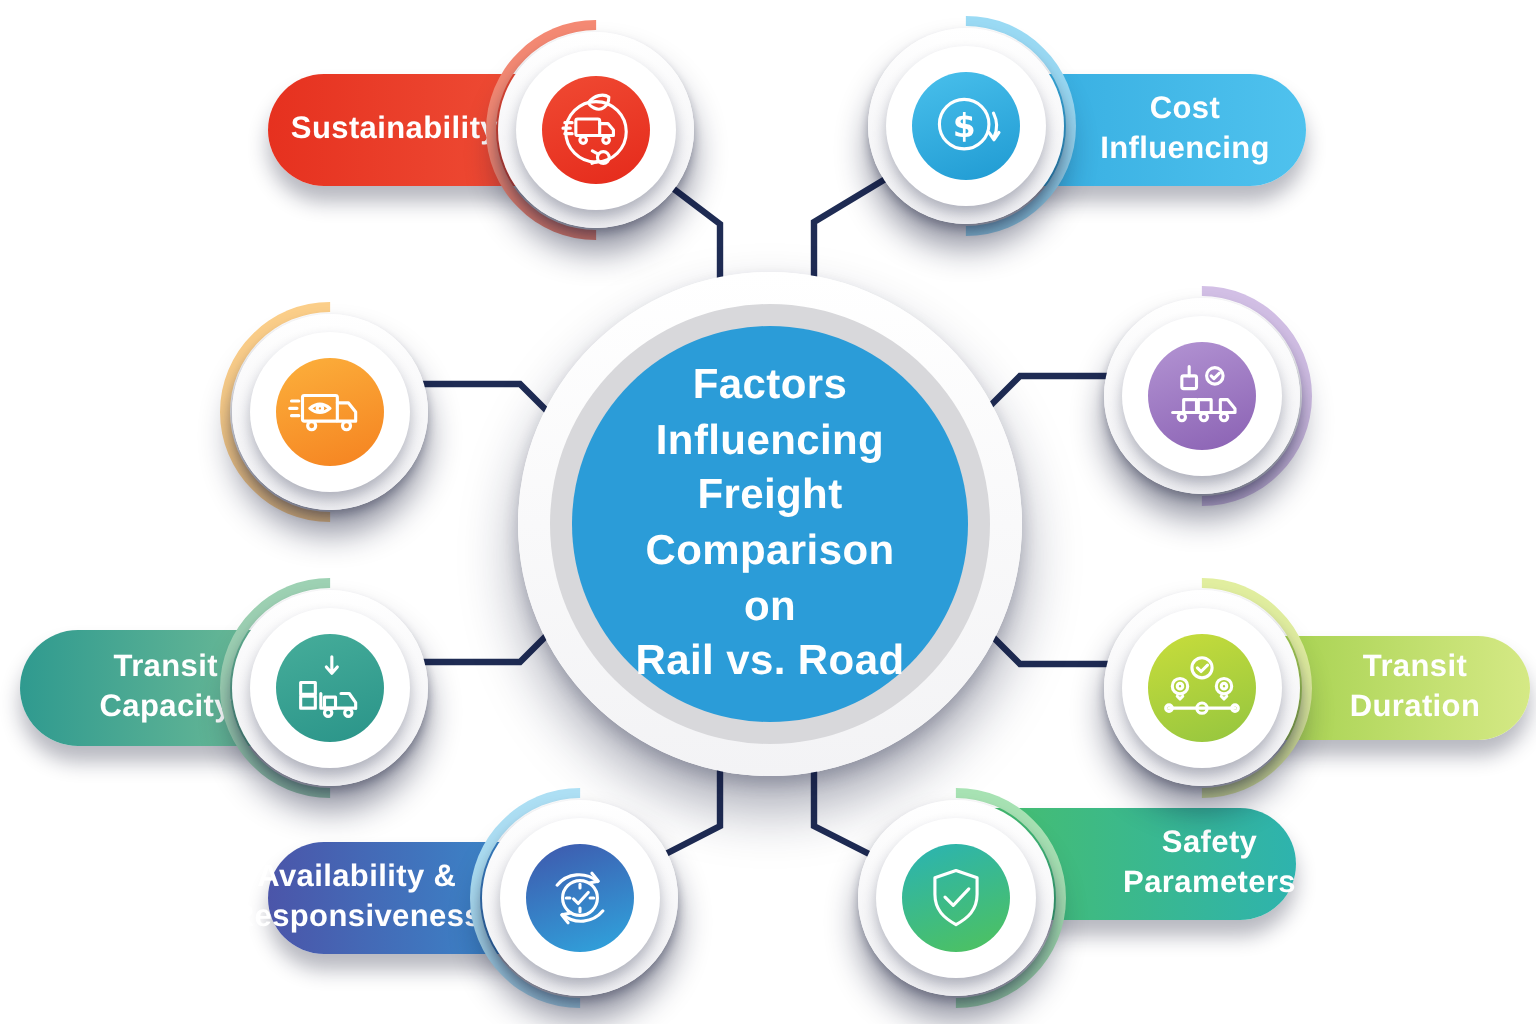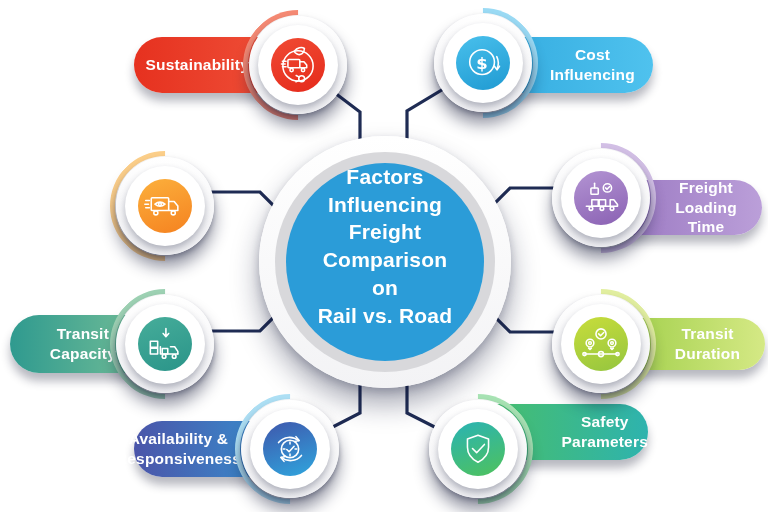--- a/index.html
+++ b/index.html
@@ -13,21 +13,21 @@
   
   .center{
     position:absolute;left:259px;top:136px;width:252px;height:252px;border-radius:50%;
     background:linear-gradient(180deg,#ffffff,#f3f3f5);
     box-shadow:0 16px 28px rgba(18,24,54,.38), 0 4px 8px rgba(18,24,54,.2);
     z-index:2;
   }
   .center-ring{position:absolute;inset:16px;border-radius:50%;background:#d8d8db;}
   .center-disc{
     position:absolute;inset:27px;border-radius:50%;background:#2b9cd8;
-    display:flex;justify-content:center;text-align:center;
+    display:flex;align-items:center;justify-content:center;text-align:center;
   }
   .title{
     color:#fff;font-weight:bold;font-size:21px;line-height:1.32;
     white-space:pre-line;letter-spacing:.2px;
   }
 
   
   .factor{position:absolute;inset:0;pointer-events:none;}
   .pill{
     position:absolute;border-radius:29px;display:flex;align-items:center;justify-content:flex-end;
@@ -164,24 +164,20 @@
             <circle cx="14" cy="31.5" r="2.2"></circle>
               <circle cx="33" cy="31.5" r="2.2"></circle>
             <path d="M3 18 h4 M2 22 h4 M3 26 h4"></path>
           </svg>
         </div>
       </div>
     </div>
   </div>
 
   <div class="factor f3 side-right" style="--pa: #9471bd; --pb: #bb9fd9; --da: #b394d3; --db: #8a61b3; --arc: #d3c0e6;">
-    <div class="pill">
-      <span class="label">Freight Loading
-Time</span>
-    </div>
     <div class="bpos">
       <div class="arc"></div>
       <div class="badge">
         <div class="badge-ring"></div>
         <div class="badge-disc">
           <svg width="44" height="44" viewBox="0 0 48 48">
             <path d="M17 8 v5"></path>
             <rect x="13" y="13" width="8" height="7" rx="1"></rect>
             <path d="M8 33 h26"></path>
             <rect x="14" y="26" width="7" height="7"></rect>

